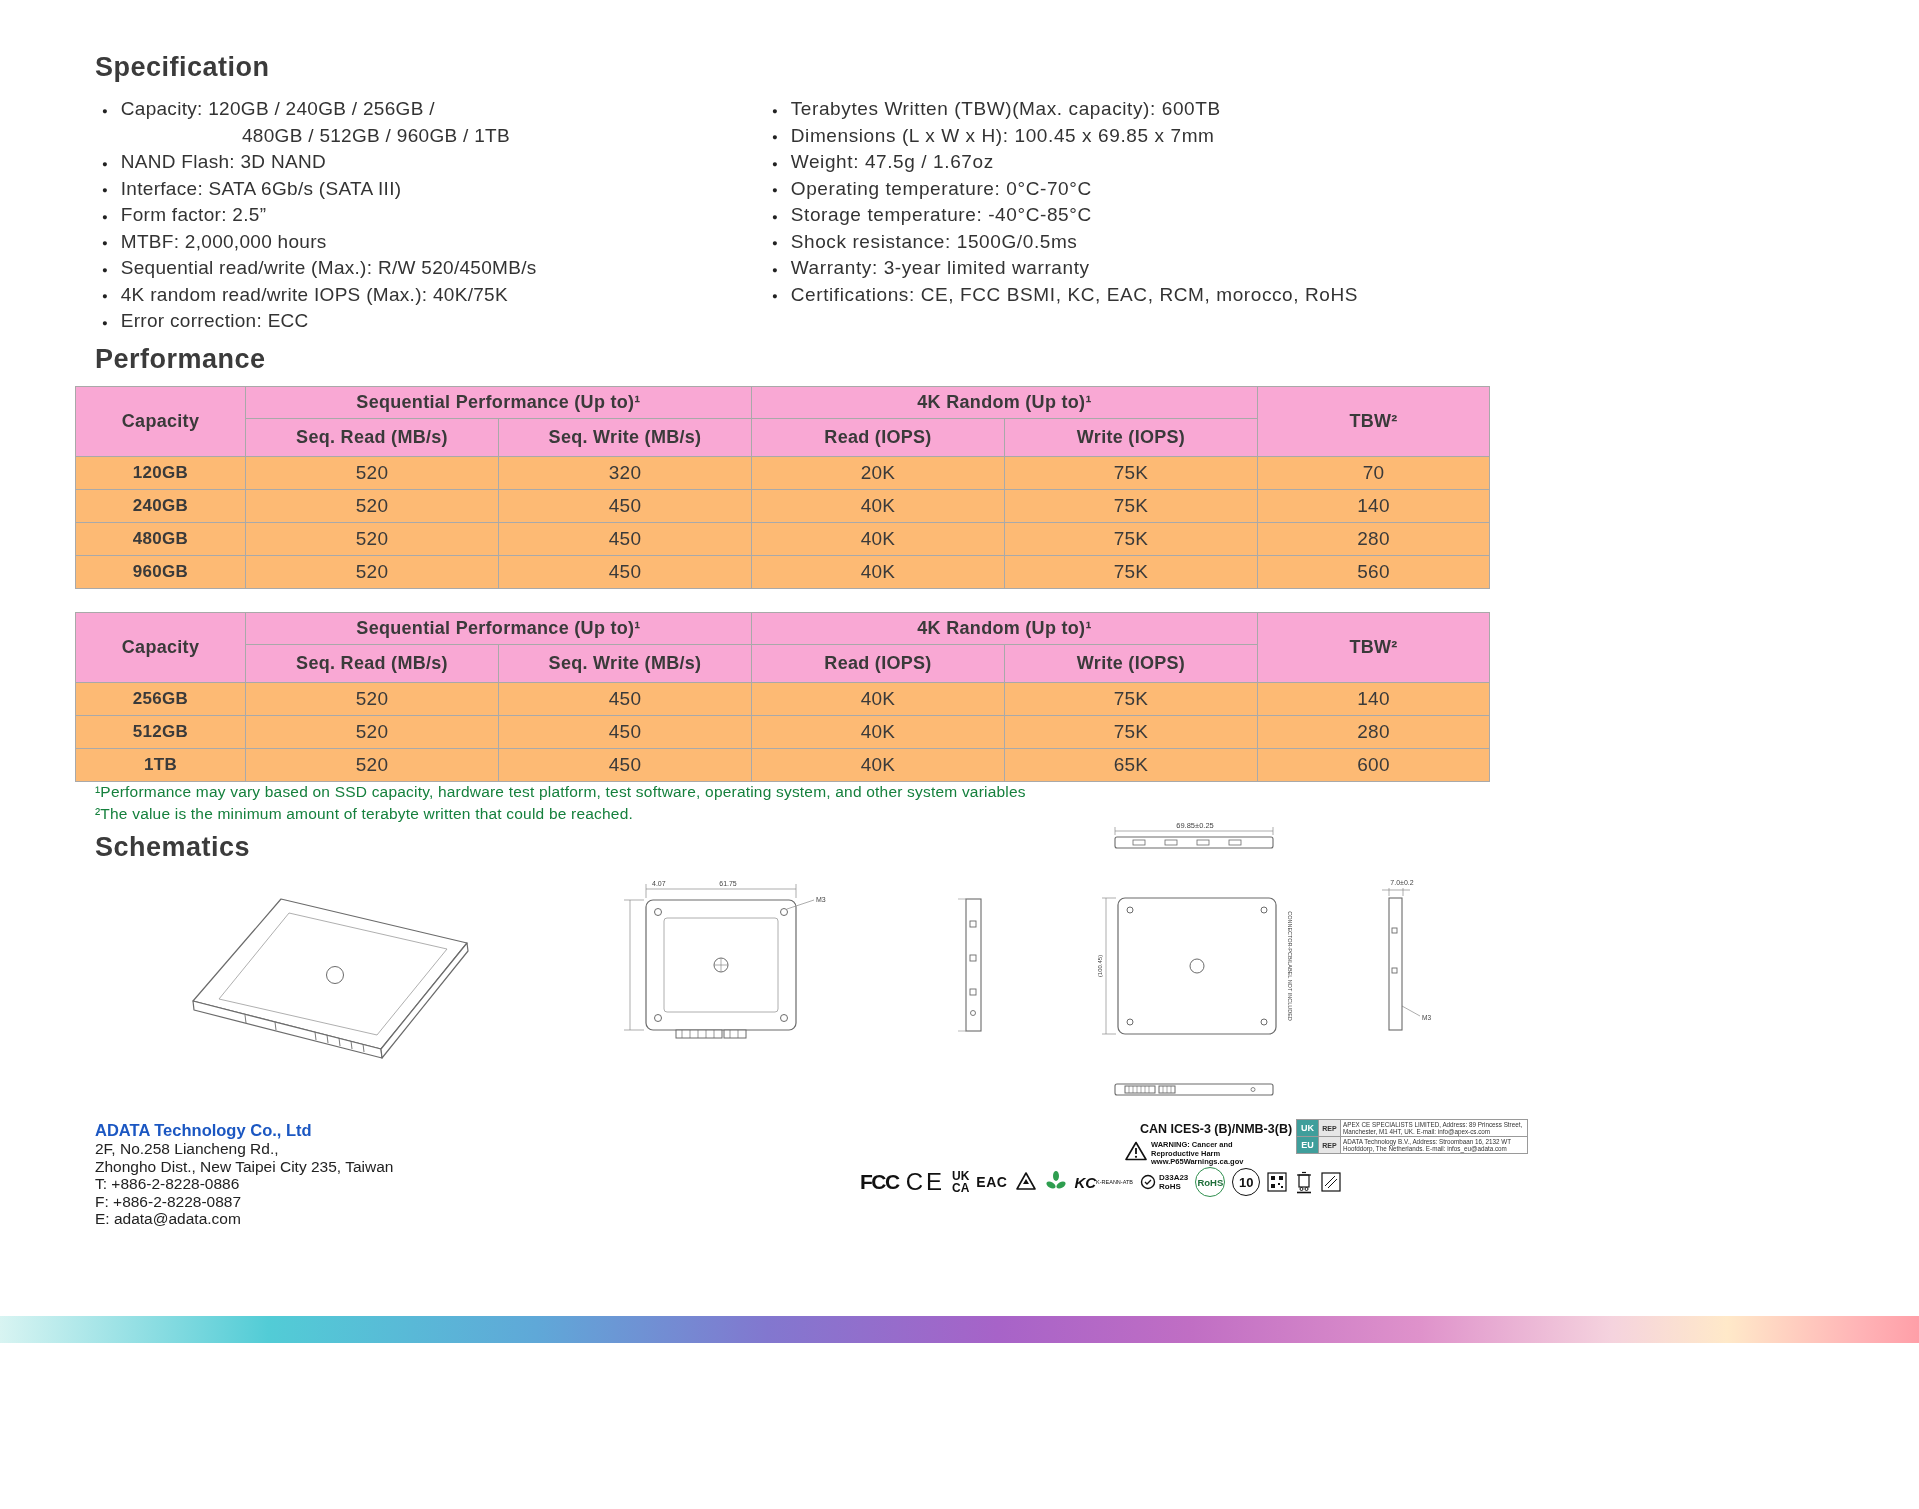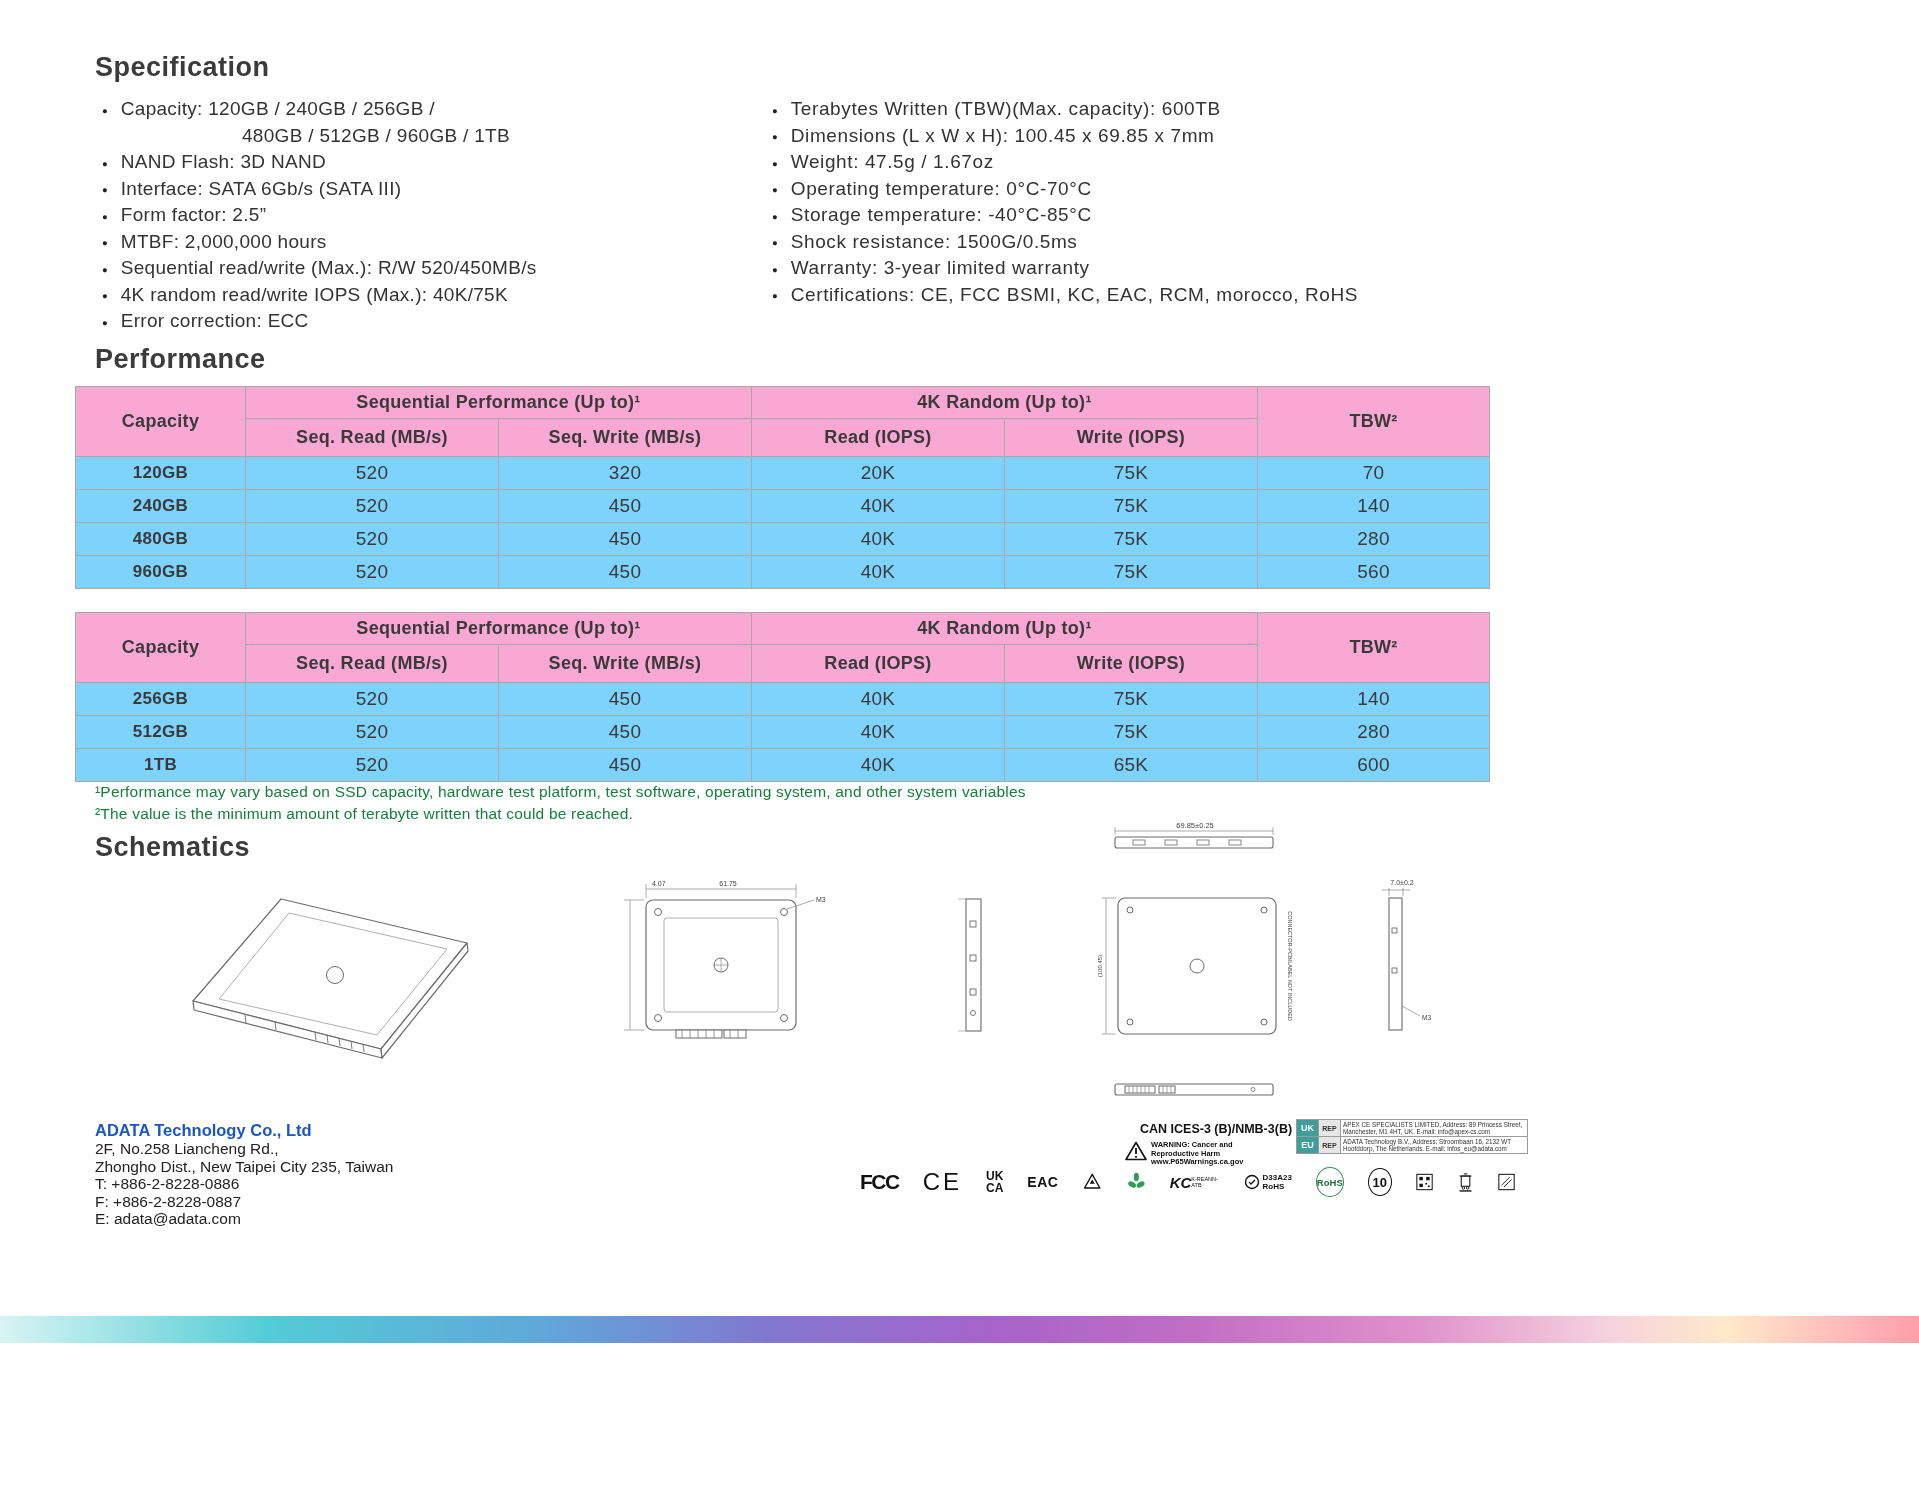--- a/index.html
+++ b/index.html
@@ -16,21 +16,21 @@
   .bullet-line.cont{padding-left:142px;}
   .btxt{font-size:19px;line-height:26.5px;color:#333;letter-spacing:.3px;white-space:nowrap;}
   .spec-col.right .btxt{letter-spacing:.6px;}
 
   
   table.perf{position:absolute;left:75px;border-collapse:collapse;table-layout:fixed;width:1414px;}
   .perf th,.perf td{border:1px solid #a9a9a9;text-align:center;color:#3a3a3a;padding:0;overflow:hidden;}
   .perf thead th{background:#f9a8d4;font-size:18px;font-weight:700;letter-spacing:.3px;}
   .perf thead tr.r1 th{height:31px;}
   .perf thead tr.r2 th{height:37px;}
-  .perf tbody td{height:32px;font-size:19px;background:#7dd3fc;letter-spacing:.3px;}
+  .perf tbody td{height:32px;font-size:19px;background:#fdba74;letter-spacing:.3px;}
   .perf tbody td.cap{font-weight:700;font-size:17px;}
   #perf-table-1{top:386px;}
   #perf-table-2{top:612px;}
   .fn{position:absolute;left:95px;margin:0;font-size:15.5px;color:#15803d;letter-spacing:.2px;}
 
   
   .schem{position:absolute;}
   .schem svg{display:block;}
   .schem text{font-family:"Liberation Sans",sans-serif;fill:#444;}
 
@@ -39,21 +39,21 @@
   .company .co-name{color:#1b57c2;font-weight:700;font-size:16.5px;line-height:19px;}
   .ices{position:absolute;left:1140px;top:1122px;font-size:12.5px;font-weight:700;color:#111;letter-spacing:0;}
   .warnblk{position:absolute;left:1125px;top:1141px;display:flex;align-items:flex-start;gap:4px;}
   .warntxt{font-size:7.5px;line-height:8.5px;font-weight:700;color:#111;}
   .rep{position:absolute;left:1296px;top:1119px;border-collapse:collapse;}
   .rep td{border:1px solid #9a9a9a;padding:1px 2px;color:#333;}
   .rep .region{background:#3f9e9b;color:#fff;font-weight:700;font-size:9px;width:17px;text-align:center;}
   .rep .lbl{background:#e6e6e6;font-weight:700;font-size:7px;width:17px;text-align:center;}
   .rep .addr{width:182px;font-size:6.3px;line-height:7px;}
 
-  .logos{position:absolute;left:860px;top:1158px;width:655px;height:48px;display:flex;align-items:center;gap:24px;color:#111;}
+  .logos{position:absolute;left:860px;top:1158px;width:655px;height:48px;display:flex;align-items:center;gap:7px;color:#111;}
   .logo-fcc{font-weight:800;font-size:21px;letter-spacing:-1.5px;}
   .logo-ce{font-size:24px;letter-spacing:3px;font-weight:500;}
   .logo-ukca{display:flex;flex-direction:column;font-weight:800;font-size:12px;line-height:12px;text-align:center;}
   .logo-eac{font-weight:800;font-size:14px;letter-spacing:.5px;}
   .logo-kc{display:flex;align-items:center;}
   .logo-kc .kctxt{font-weight:800;font-size:15px;font-style:italic;}
   .logo-kc .kccap{font-size:5.5px;font-weight:500;}
   .logo-d33a23{display:flex;align-items:center;gap:3px;}
   .logo-d33a23 .dtxt{display:flex;flex-direction:column;font-weight:700;font-size:8px;line-height:9px;}
   .logo-rohs{font-weight:700;font-size:9.5px;border:1.5px solid #2f8f4e;border-radius:50%;width:30px;height:30px;

